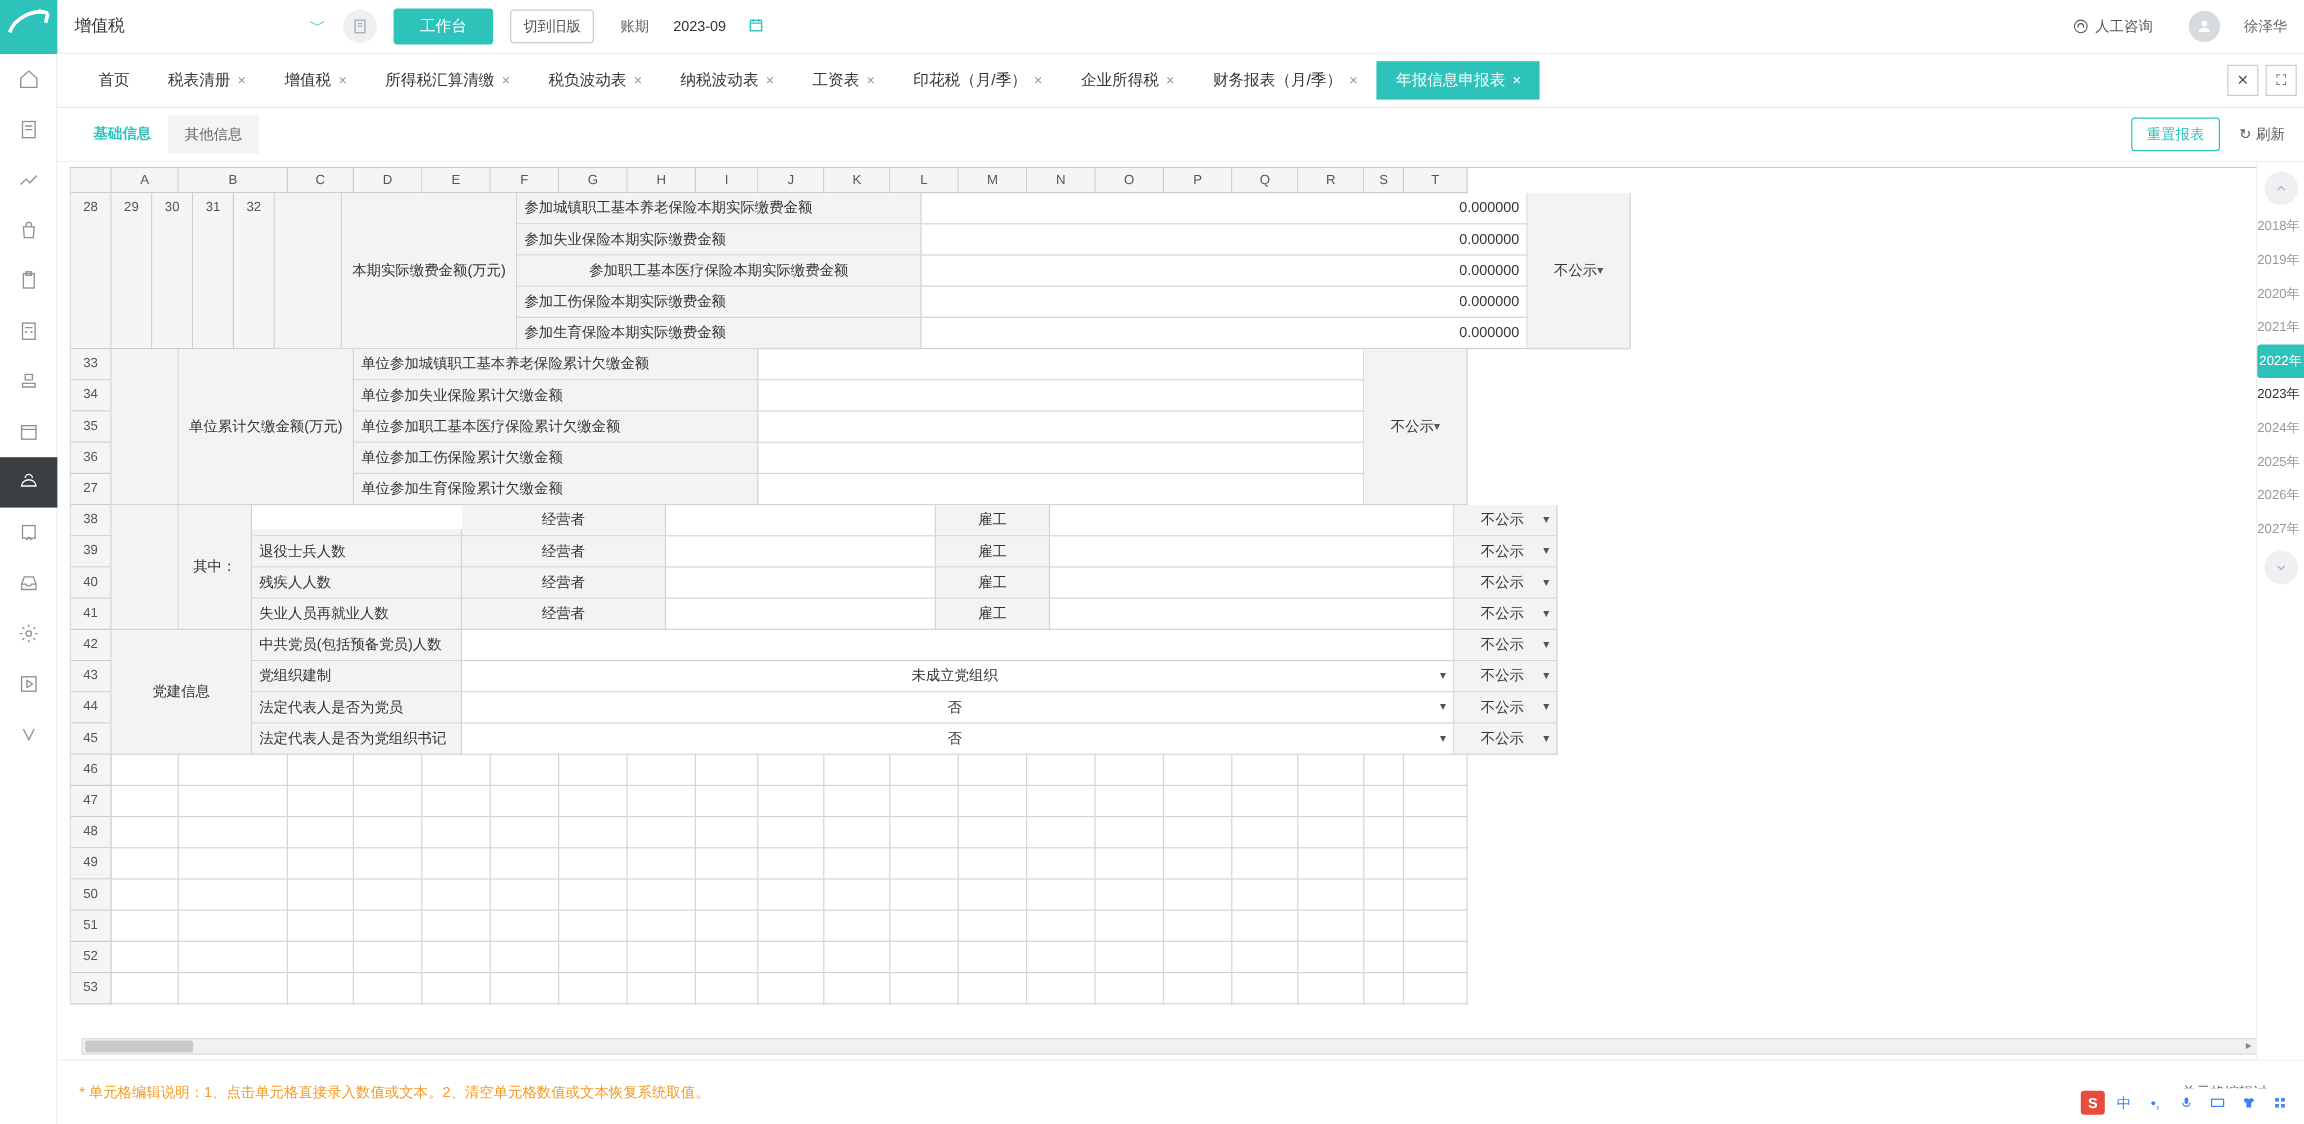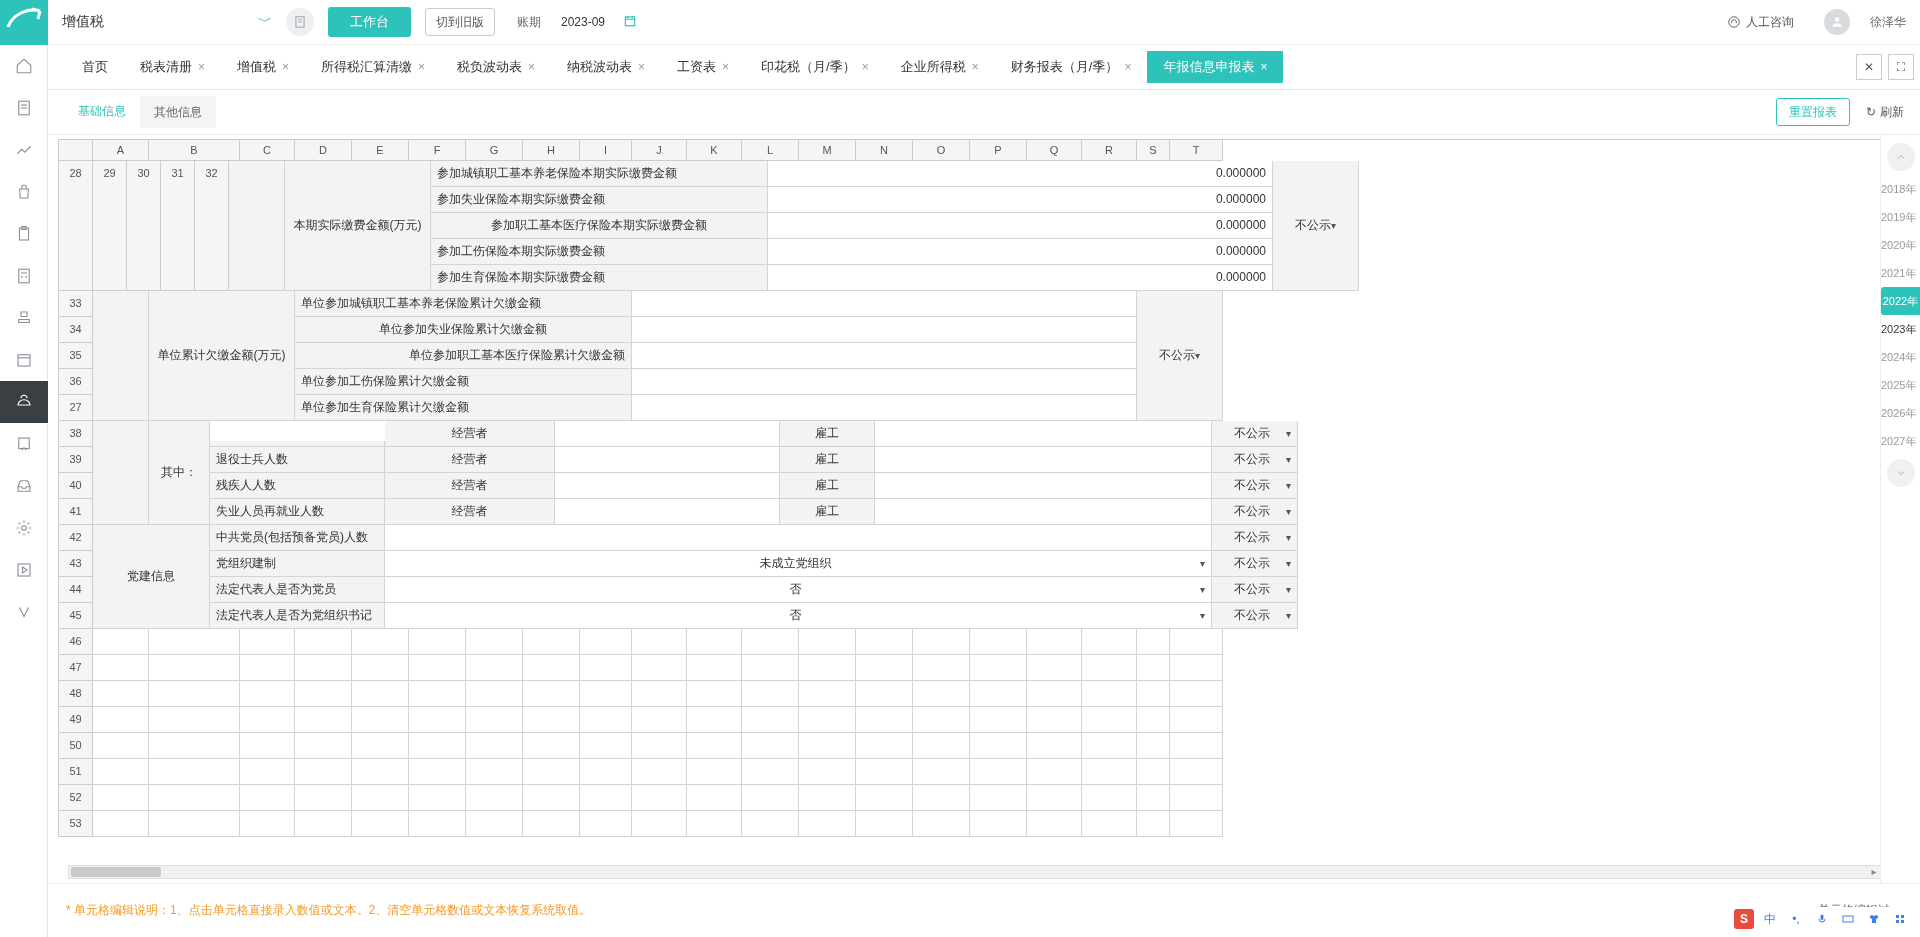--- a/index.html
+++ b/index.html
@@ -31,21 +31,21 @@
 .tabbar { height: 45px; display: flex; align-items: center; border-bottom: 1px solid #e8e8e8; padding-left: 18px; position: relative; }
 .tab { padding: 0 16px; height: 32px; display: flex; align-items: center; color: #333; font-size: 13px; cursor: pointer; gap: 6px; }
 .tab .close-x { color: #999; font-size: 12px; cursor: pointer; }
 .tab.active { background: #2dc3bb; color: #fff; }
 .tab.active .close-x { color: #fff; }
 .tabbar .right-icons { position: absolute; right: 6px; display: flex; gap: 6px; align-items: center; }
 .tabbar .right-icons .sq-btn { width: 26px; height: 26px; border: 1px solid #ccc; display: flex; align-items: center; justify-content: center; cursor: pointer; color: #555; background: #fff; }
 
 .subtab-row { height: 45px; display: flex; align-items: center; padding: 0 16px; border-bottom: 1px solid #eee; }
 .subtab { padding: 0 14px; height: 32px; display: flex; align-items: center; color: #666; cursor: pointer; font-size: 12px; }
-.subtab.active { color: #2dc3bb; border-bottom: 2px solid transparent; background: #fff; }
+.subtab.active { color: #2dc3bb; border-bottom: 2px solid transparent; background: #fff; font-weight: bold; }
 .subtab:not(.active) { background: #f2f4f5; }
 .sub-spacer { flex: 1; }
 .btn-reset { border: 1px solid #2dc3bb; color: #2dc3bb; background: #fff; padding: 0 12px; height: 28px; border-radius: 3px; cursor: pointer; font-size: 12px;}
 .refresh-link { display: flex; align-items: center; gap: 4px; color: #555; margin-left: 16px; cursor: pointer; }
 
 .sheet-wrap { flex: 1; position: relative; padding: 4px 10px 0 10px; display: flex; }
 .sheet-container { flex: 1; position: relative; overflow: hidden; }
 .col-headers { display: flex; height: 22px; border-top: 1px solid #ccc; border-left: 1px solid #ccc; }
 .corner { width: 34px; background: #f5f5f5; border-right: 1px solid #ccc; border-bottom: 1px solid #ccc; }
 .ch { background: #f5f5f5; border-right: 1px solid #ccc; border-bottom: 1px solid #ccc; text-align: center; color: #555; line-height: 21px; font-size: 11px; }
@@ -350,25 +350,25 @@
                 <div class="rh">27</div>
               </div>
               <div class="cell gray merged-vert" style="width: 56px; height: 130px;"></div>
               <div class="cell gray merged-vert" style="width: 146px; height: 130px;">单位累计欠缴金额(万元)</div>
               <div style="display: flex; flex-direction: column;">
                 <div class="row">
                   <div class="cell gray" style="width: 337px;">单位参加城镇职工基本养老保险累计欠缴金额</div>
                   <div class="cell " style="width: 505px;"></div>
                 </div>
                 <div class="row">
-                  <div class="cell gray" style="width: 337px; text-align: center;">单位参加失业保险累计欠缴金额</div>
+                  <div class="cell gray" style="width: 337px;">单位参加失业保险累计欠缴金额</div>
                   <div class="cell " style="width: 505px;"></div>
                 </div>
                 <div class="row">
-                  <div class="cell gray" style="width: 337px; text-align: right;">单位参加职工基本医疗保险累计欠缴金额</div>
+                  <div class="cell gray" style="width: 337px;">单位参加职工基本医疗保险累计欠缴金额</div>
                   <div class="cell " style="width: 505px;"></div>
                 </div>
                 <div class="row">
                   <div class="cell gray" style="width: 337px;">单位参加工伤保险累计欠缴金额</div>
                   <div class="cell " style="width: 505px;"></div>
                 </div>
                 <div class="row">
                   <div class="cell gray" style="width: 337px;">单位参加生育保险累计欠缴金额</div>
                   <div class="cell " style="width: 505px;"></div>
                 </div>

